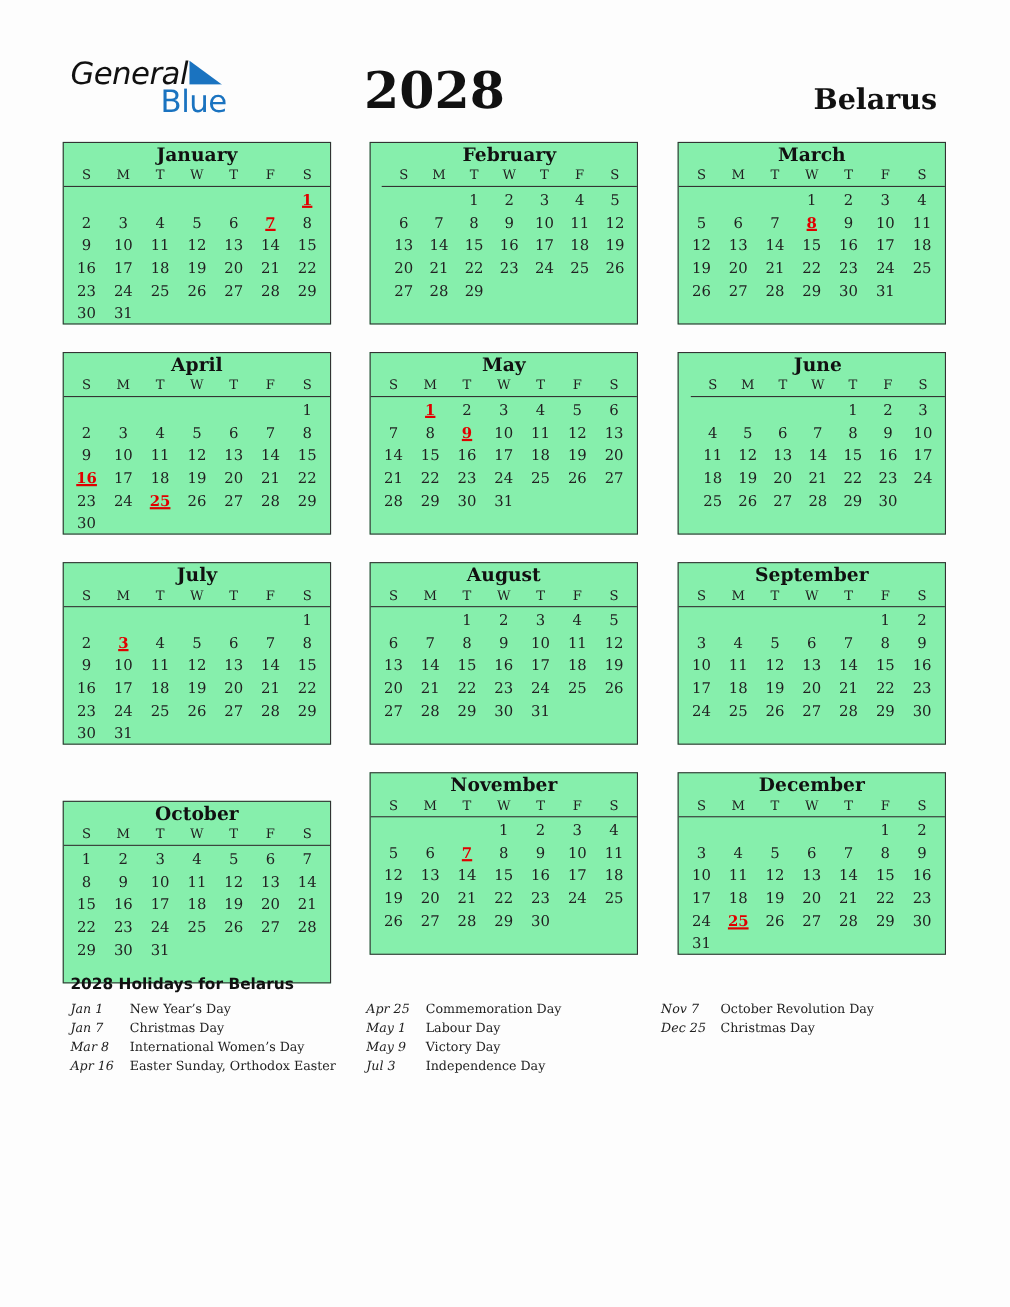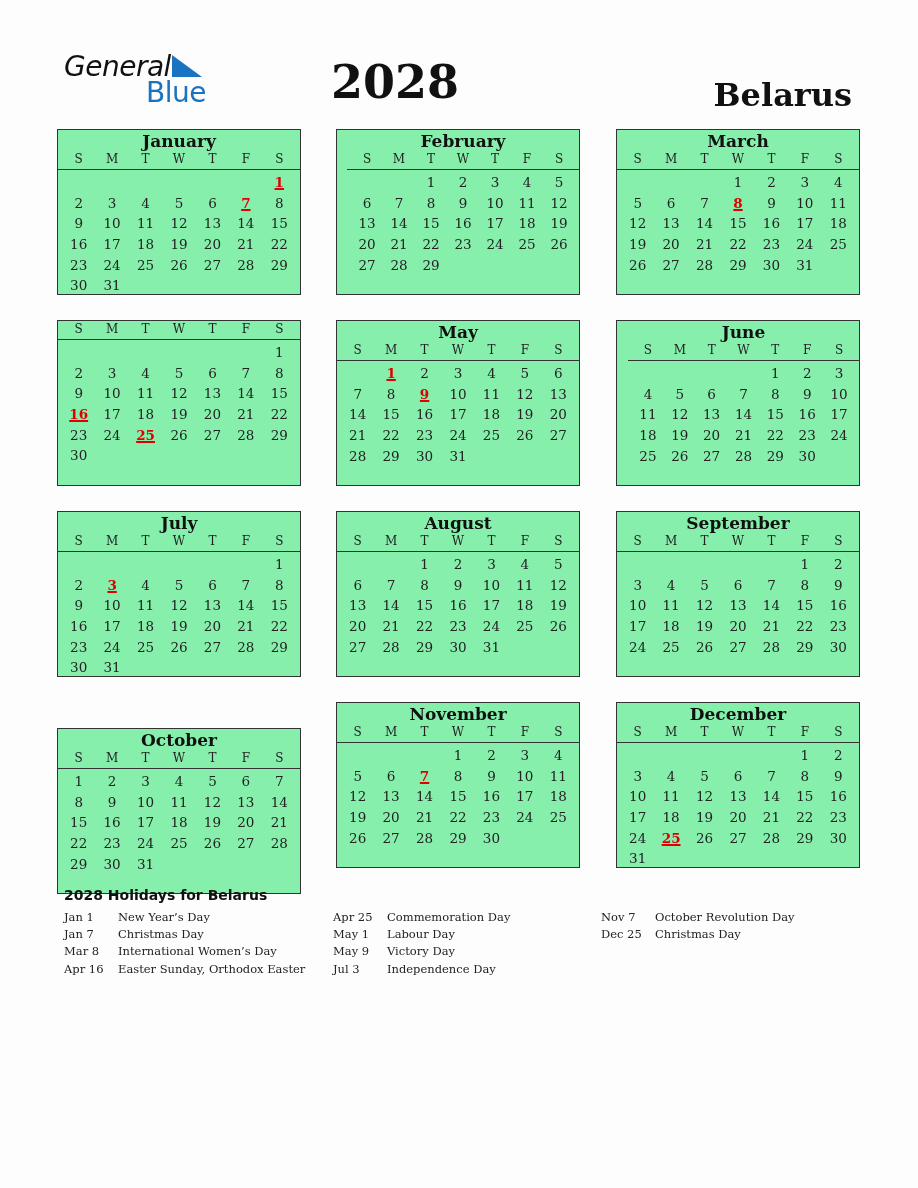--- a/index.html
+++ b/index.html
@@ -2,31 +2,31 @@
 <html><head>
 <meta charset="utf-8">
 <style>
   html, body { margin: 0; padding: 0; background: #fdfdfd; }
   body { width: 918px; height: 1188px; position: relative; font-family: "DejaVu Serif", serif; color: #222; overflow: hidden; }
   .logo { position: absolute; left: 64px; top: 50px; width: 150px; height: 60px; }
   .logo .g1 { position: absolute; left: 0; top: 0; font-family: "DejaVu Sans", sans-serif; font-size: 28px; color: #111; letter-spacing: -0.5px; font-style: italic; }
   .logo .g2 { position: absolute; left: 82px; top: 26px; font-family: "DejaVu Sans", sans-serif; font-size: 28px; color: #1a73c0; letter-spacing: -0.5px; }
   .logo .tri2 { position: absolute; left: 108px; top: 5px; width: 30px; height: 22px; background: #1a73c0; clip-path: polygon(0 0, 0 100%, 100% 100%); }
   .year { position: absolute; left: 0; width: 790px; top: 55px; text-align: center; font-size: 46px; font-weight: bold; color: #111; }
-  .country { position: absolute; right: 66px; top: 76px; font-size: 32px; font-weight: bold; color: #111; }
+  .country { position: absolute; right: 66px; top: 76px; font-size: 26px; font-weight: bold; color: #111; }
   .month { position: absolute; width: 244px; height: 166px; border: 1px solid #333; box-sizing: border-box; background: #86efac; }
   .month .mname { text-align: center; font-weight: bold; font-size: 17px; height: 21px; line-height: 22px; color: #111; }
   .month .dow { display: grid; grid-template-columns: repeat(7, 1fr); font-size: 12px; text-align: center; height: 18px; line-height: 17px; border-bottom: 1px solid #333; padding: 0 4px; }
   .month .days { display: grid; grid-template-columns: repeat(7, 1fr); font-size: 13.5px; text-align: center; padding: 2px 4px 0 4px; grid-auto-rows: 20.7px; }
   .day { line-height: 20px; }
   .day.hol { color: #e00000; font-weight: bold; text-decoration: underline; text-decoration-thickness: 2px; }
   .hol-title { position: absolute; left: 64px; top: 887px; font-family: "DejaVu Sans", sans-serif; font-weight: bold; font-size: 14px; color: #111; }
   .hol-col { position: absolute; top: 910px; font-size: 11.5px; color: #222; }
   .hol-row { height: 17.2px; display: flex; }
-  .hol-date { width: 54px; }
+  .hol-date { width: 54px; font-style: italic; }
 </style>
 </head>
 <body>
 
 <div class="logo">
   <span class="g1">General</span>
   <span class="tri2"></span>
   <span class="g2">Blue</span>
 </div>
 <div class="year">2028</div>
@@ -171,20 +171,21 @@
         <span class="day">25</span>
         <span class="day">26</span>
         <span class="day">27</span>
         <span class="day">28</span>
         <span class="day">29</span>
         <span class="day">30</span>
         <span class="day">31</span>
       </div>
     </div>
     <div class="month" style="left: 57px; top: 320px;">
+      <div class="mname">April</div>
       <div class="dow">
         <span>S</span>
         <span>M</span>
         <span>T</span>
         <span>W</span>
         <span>T</span>
         <span>F</span>
         <span>S</span>
       </div>
       <div class="days">

